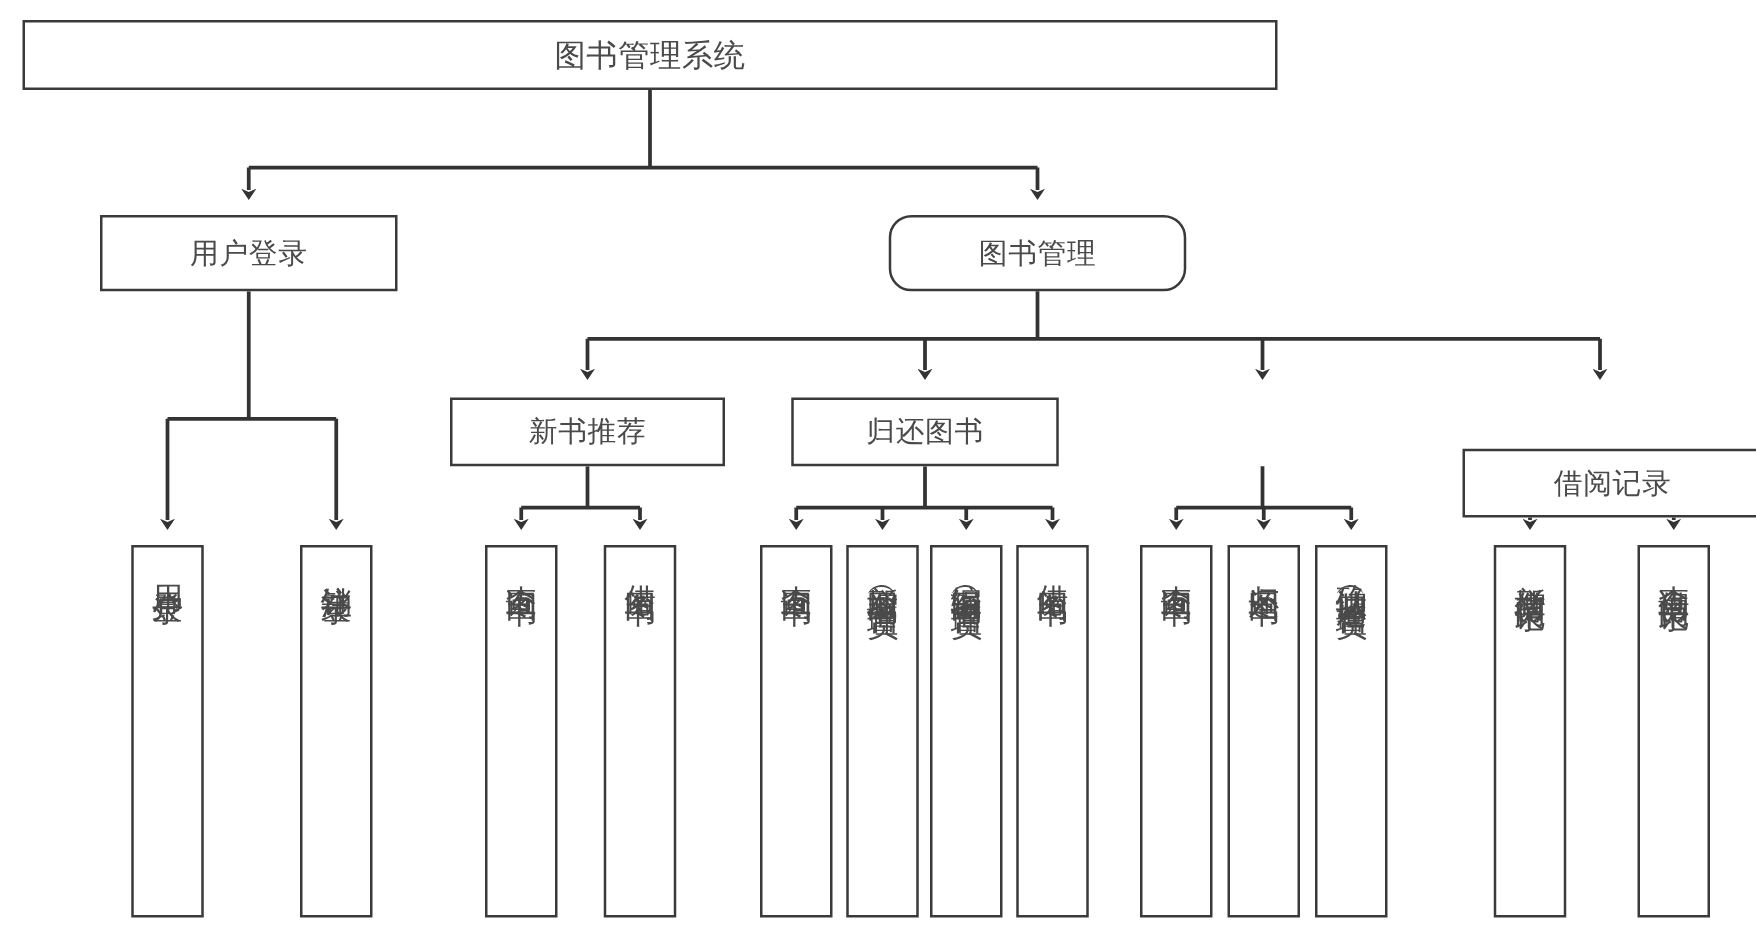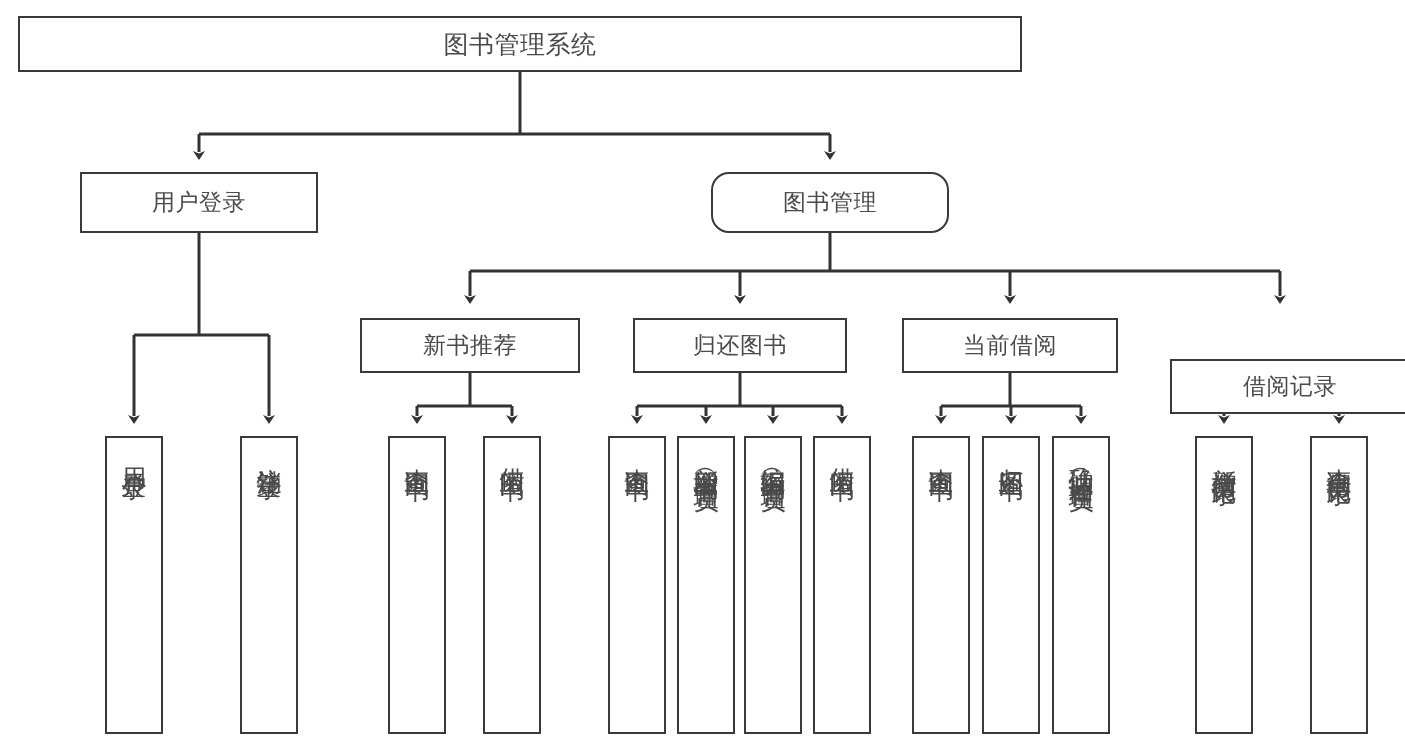--- a/index.html
+++ b/index.html
@@ -141,23 +141,20 @@
   </div>
 
   <div class="node lvl2" style="left:360px; top:318px; width:220px; height:55px;">
     <span class="node-label">新书推荐</span>
   </div>
 
   <div class="node lvl2" style="left:633px; top:318px; width:214px; height:55px;">
     <span class="node-label">归还图书</span>
   </div>
 
-  <div class="node lvl2" style="left:902px; top:318px; width:216px; height:55px;">
-    <span class="node-label">当前借阅</span>
-  </div>
 
   <div class="node lvl2" style="left:1170px; top:318px; width:240px; height:55px;margin-top:41px;">
     <span class="node-label">借阅记录</span>
   </div>
 
   <div class="node leaf" style="left:105px; top:436px; width:58px; height:298px;">
     <span class="node-label">用户登录</span>
   </div>
 
   <div class="node leaf" style="left:240px; top:436px; width:58px; height:298px;">

